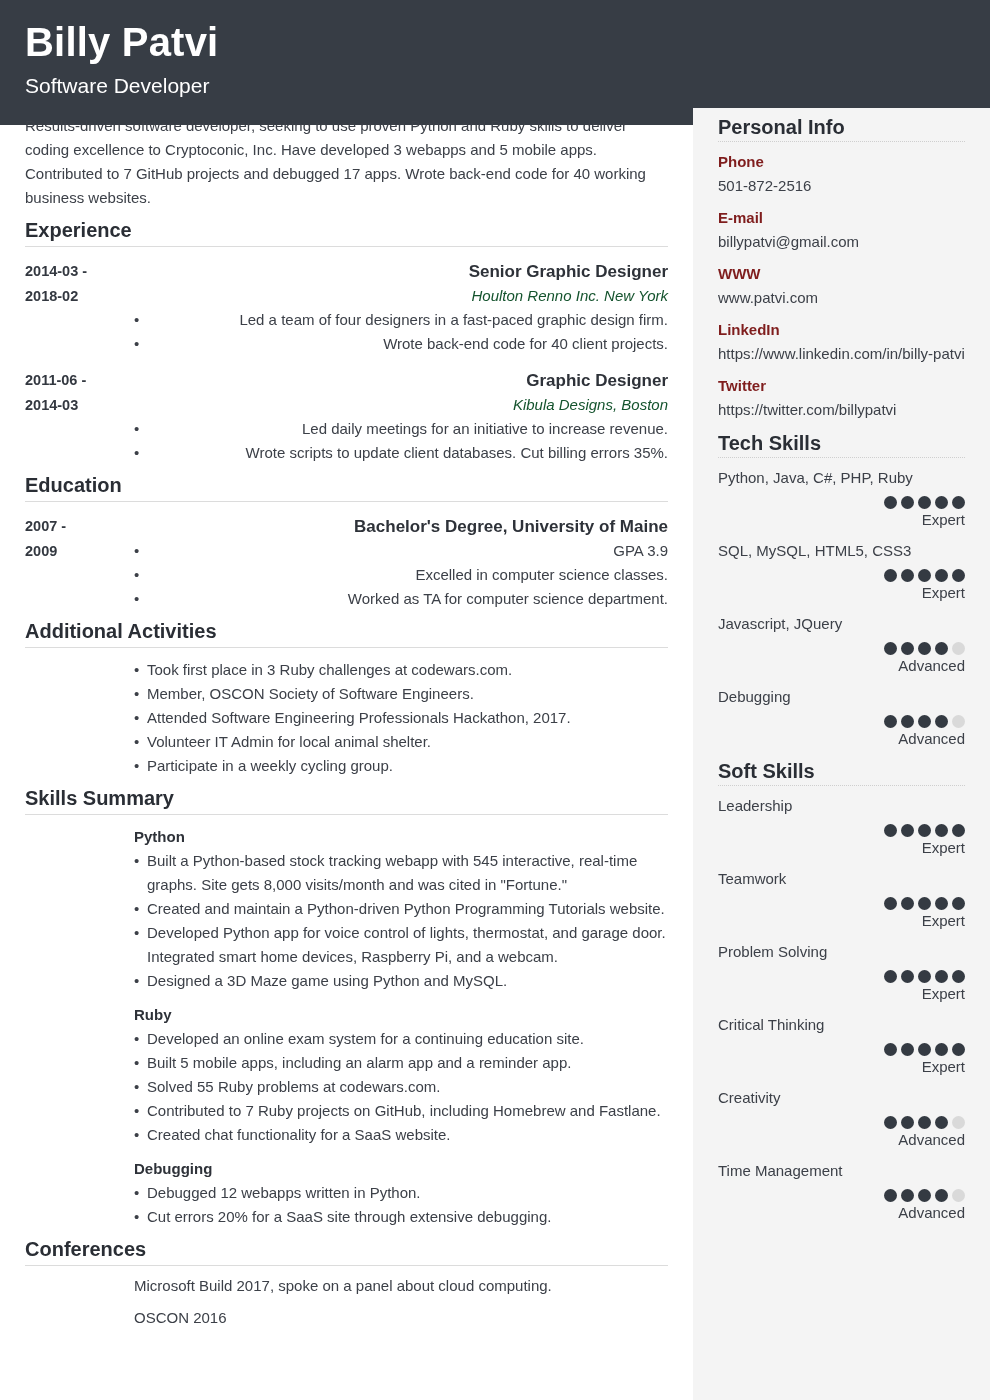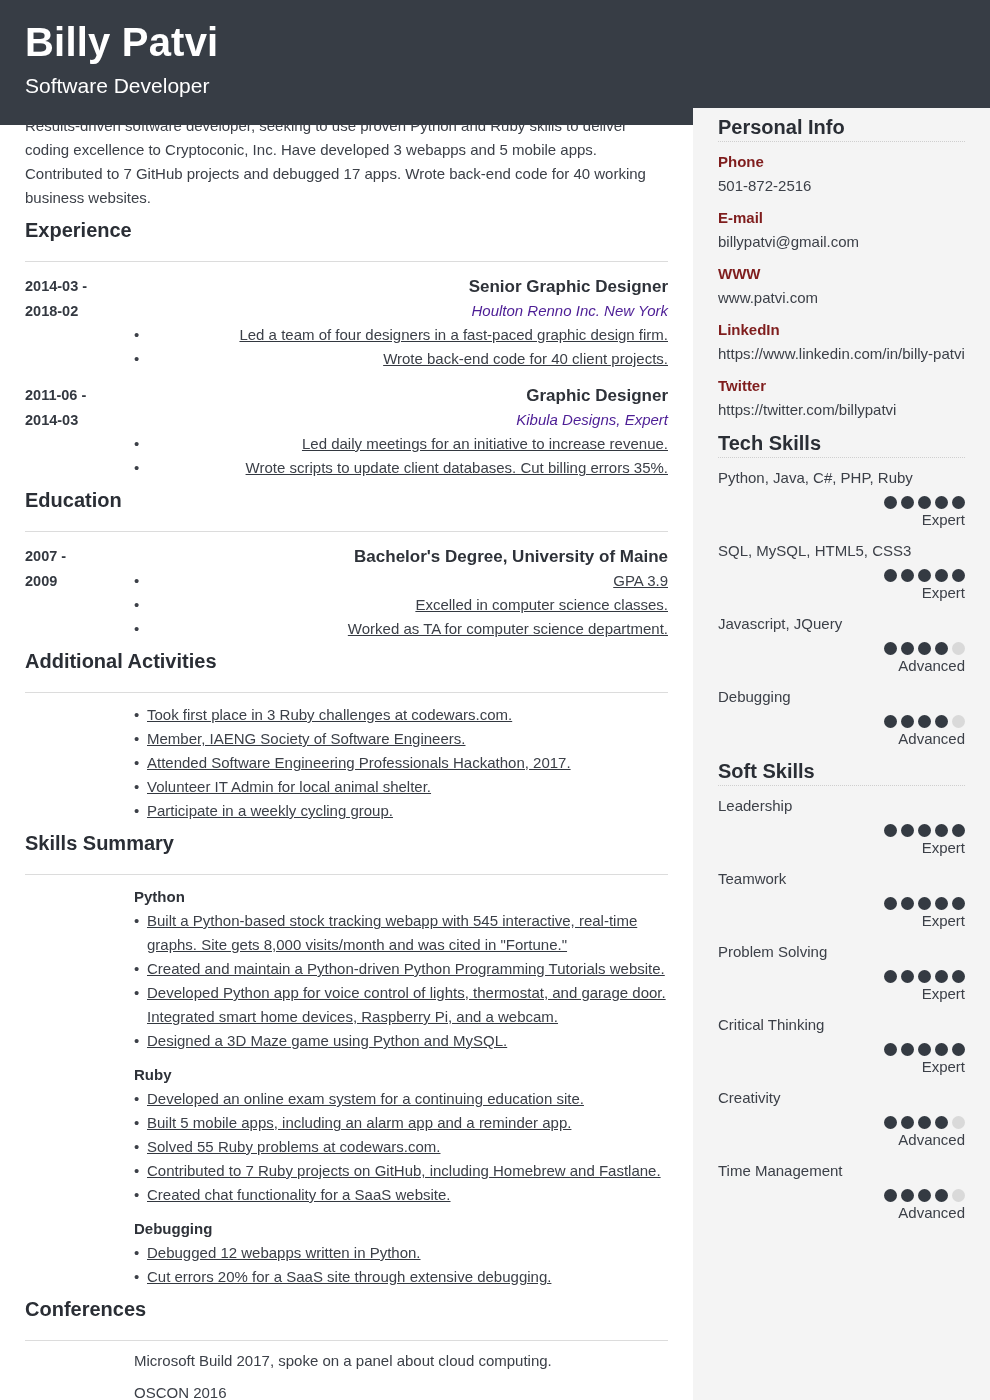--- a/index.html
+++ b/index.html
@@ -8,30 +8,30 @@
 
   .header { position: absolute; left: 0; top: 0; width: 990px; height: 125px; background: #373d45; text-align: center; }
   .header .name { position: absolute; left: 25px; top: 20px; font-size: 40px; font-weight: bold; color: #ffffff; letter-spacing: 0.2px; }
   .header .title { position: absolute; left: 25px; top: 74px; font-size: 21px; color: #ffffff; }
 
   .sidebar { position: absolute; left: 693px; top: 108px; width: 297px; height: 1292px; background: #f4f4f4; }
 
   .main { position: absolute; left: 25px; top: 108px; width: 643px; }
   .summary { font-size: 15px; line-height: 24px; color: #3c4048; margin-top: 6px; }
 
-  .section-title { font-size: 20px; font-weight: bold; color: #2a2e35; border-bottom: 1px solid #dcdcdc; padding-bottom: 19px; }
+  .section-title { font-size: 20px; font-weight: bold; color: #2a2e35; border-bottom: 1px solid #dcdcdc; padding-bottom: 4px; }
   .sec { margin-top: 9px; }
 
   .entry { display: flex; margin-top: 12px; }
   .entry .dates { width: 109px; font-size: 14.5px; font-weight: bold; line-height: 25px; color: #333840; }
   .entry .body { flex: 1; text-align: right; }
   .entry .role { font-size: 17px; font-weight: bold; line-height: 25px; color: #2e3239; }
-  .entry .company { font-size: 15px; font-style: italic; line-height: 24px; color: #4c1d95; }
-
-  ul.bullets { list-style: none; text-decoration: underline; }
+  .entry .company { font-size: 15px; font-style: italic; line-height: 24px; color: #14532d; }
+
+  ul.bullets { list-style: none; }
   ul.bullets li { font-size: 15px; line-height: 24px; color: #3c4048; padding-left: 13px; position: relative; }
   ul.bullets li::before { content: "•"; position: absolute; left: 0; top: 0; }
 
   .indent { margin-left: 109px; }
   .sub-title { font-size: 15px; font-weight: bold; line-height: 24px; color: #2e3239; margin-top: 10px; }
   .conf-item { font-size: 15px; line-height: 24px; color: #3c4048; margin-top: 8px; }
 
   .side-inner { position: absolute; left: 25px; top: 8px; width: 247px; }
   .side-title { font-size: 20px; font-weight: bold; color: #2a2e35; border-bottom: 1px dotted #cfcfcf; padding-bottom: 2px; }
   .info-label { font-size: 15px; font-weight: bold; line-height: 24px; color: #7f1d1d; margin-top: 8px; }
@@ -211,21 +211,21 @@
         </ul>
       </div>
     </div>
     <div class="entry">
       <div class="dates">
         <div>2011-06 -</div>
         <div>2014-03</div>
       </div>
       <div class="body">
         <div class="role">Graphic Designer</div>
-        <div class="company">Kibula Designs, Expert</div>
+        <div class="company">Kibula Designs, Boston</div>
         <ul class="bullets">
           <li>Led daily meetings for an initiative to increase revenue.</li>
           <li>Wrote scripts to update client databases. Cut billing errors 35%.</li>
         </ul>
       </div>
     </div>
   </div>
 
   <div class="sec">
     <div class="section-title">Education</div>
@@ -242,21 +242,21 @@
           <li>Worked as TA for computer science department.</li>
         </ul>
       </div>
     </div>
   </div>
 
   <div class="sec">
     <div class="section-title">Additional Activities</div>
     <ul class="bullets indent" style="margin-top:10px;">
       <li>Took first place in 3 Ruby challenges at codewars.com.</li>
-      <li>Member, IAENG Society of Software Engineers.</li>
+      <li>Member, OSCON Society of Software Engineers.</li>
       <li>Attended Software Engineering Professionals Hackathon, 2017.</li>
       <li>Volunteer IT Admin for local animal shelter.</li>
       <li>Participate in a weekly cycling group.</li>
     </ul>
   </div>
 
   <div class="sec">
     <div class="section-title">Skills Summary</div>
     <div class="indent">
       <div class="sub-title">Python</div>

